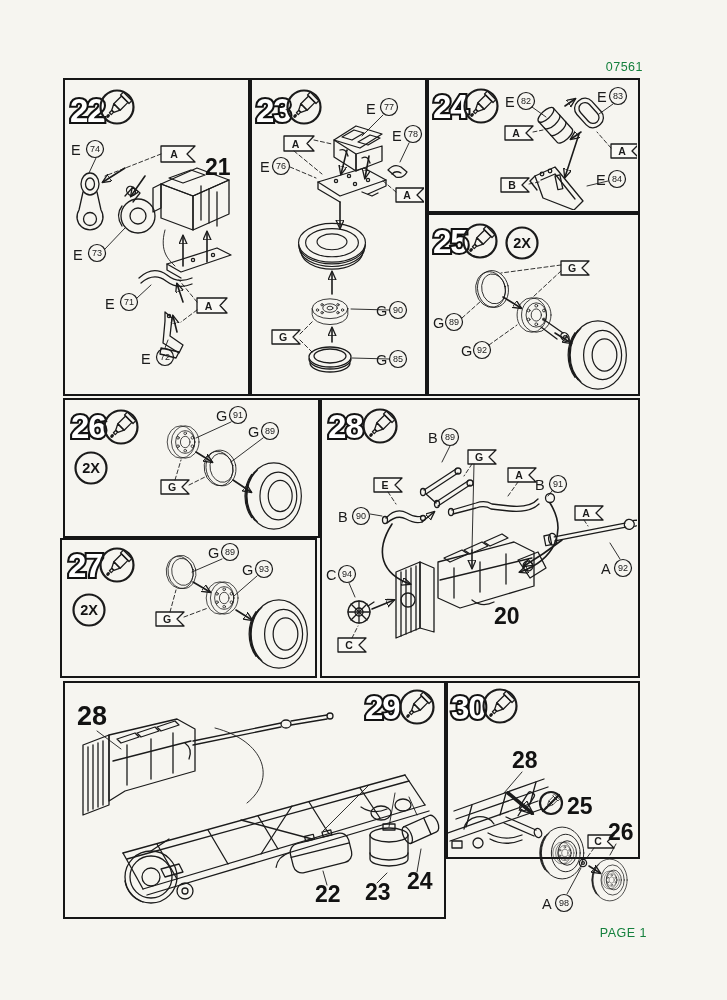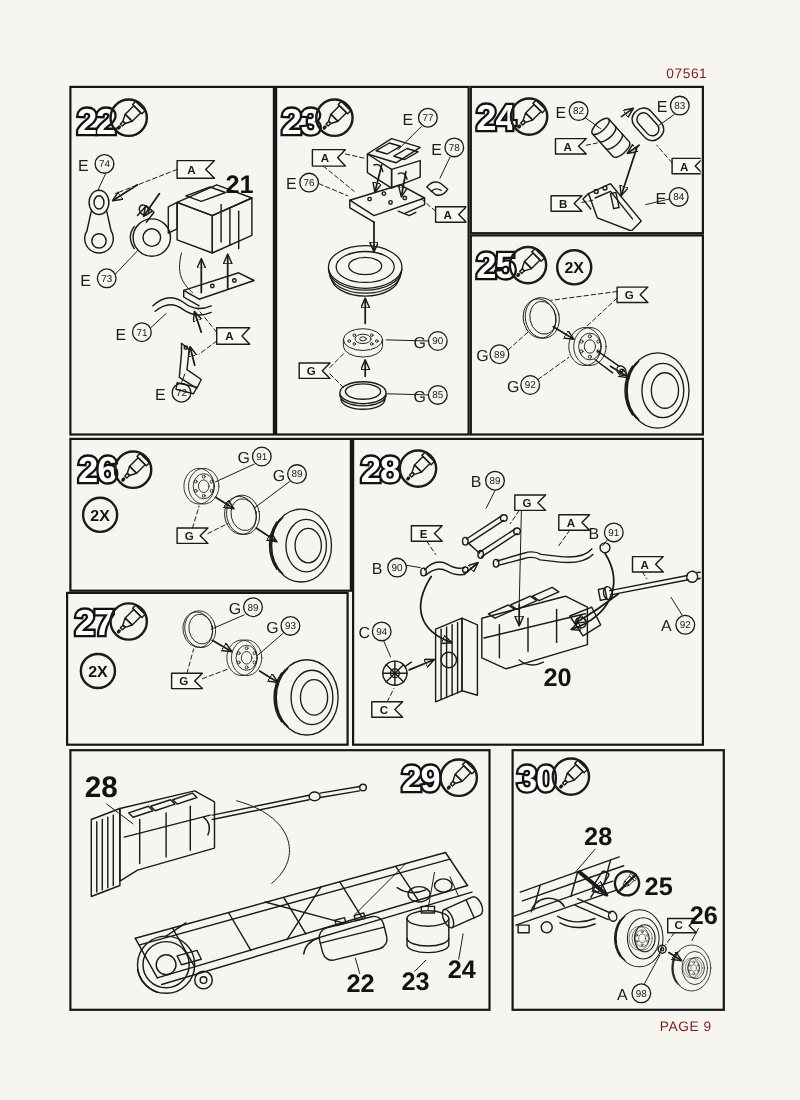--- a/index.html
+++ b/index.html
@@ -1,18 +1,18 @@
 <!DOCTYPE html>
 <html><head>
 <meta charset="utf-8">
 <style>
   html,body{margin:0;padding:0;background:#e8e6e0;}
   .page{position:relative;width:727px;height:1000px;background:#f6f5f0;
         font-family:"Liberation Sans",sans-serif;color:#1b1b1b;overflow:hidden;}
-  .corner-text{position:absolute;font-size:12.5px;letter-spacing:.5px;color:#7f1d1d;}
+  .corner-text{position:absolute;font-size:12.5px;letter-spacing:.5px;color:#15803d;}
   #kitno{top:60px;right:84px;}
   #pageno{top:926px;right:80px;}
   .panel{position:absolute;border:2.5px solid #161616;box-sizing:border-box;background:transparent;}
   svg.art{display:block;}
   .art line,.art path,.art polyline,.art polygon,.art circle,.art ellipse,.art rect{
     fill:none;stroke:#1b1b1b;stroke-width:1.3;stroke-linecap:round;stroke-linejoin:round;}
   .art text{fill:#1b1b1b;stroke:none;font-family:"Liberation Sans",sans-serif;}
   .art .fillblk{fill:#1b1b1b;stroke:none;}
   .art .outline-num{fill:#fff;stroke:#121212;stroke-width:4.2px;paint-order:stroke;
     font-weight:bold;font-size:33px;letter-spacing:-1px;}
@@ -28,21 +28,21 @@
   .art .dash{stroke-dasharray:4 2.6;stroke-width:.9;}
   .art .arrow{stroke-width:1.6;marker-end:url(#ah);}
   .art .thick{stroke-width:3.6;marker-end:url(#ahb);}
 </style>
 </head>
 <body>
 
 <div class="page">
 
   <div class="corner-text" id="kitno">07561</div>
-  <div class="corner-text" id="pageno">PAGE 9</div>
+  <div class="corner-text" id="pageno">PAGE 1</div>
 
   <svg width="0" height="0" style="position:absolute" class="art" aria-hidden="true">
     <defs>
       <marker id="ah" markerWidth="10" markerHeight="9" refX="8" refY="4" orient="auto" markerUnits="userSpaceOnUse">
         <path d="M0,0 L9,4 L0,8 Z" fill="#1b1b1b" stroke="none"></path>
       </marker>
       <marker id="ahb" markerWidth="16" markerHeight="14" refX="12" refY="6" orient="auto" markerUnits="userSpaceOnUse">
         <path d="M0,0 L14,6 L0,12 Z" fill="#1b1b1b" stroke="none"></path>
       </marker>
       <g id="glueicon">
@@ -660,21 +660,21 @@
       <line class="lead" x1="352" y1="132" x2="344" y2="114"></line>
       <text class="bold-num" x="250" y="219">22</text>
       <text class="bold-num" x="300" y="217">23</text>
       <text class="bold-num" x="342" y="206">24</text>
       <line class="lead" x1="262" y1="202" x2="258" y2="188"></line>
       <line class="lead" x1="312" y1="200" x2="322" y2="190"></line>
       <line class="lead" x1="352" y1="189" x2="356" y2="166"></line>
     </svg>
   </div>
 
-  <div class="panel" style="left:465px;top:681px;width:194px;height:238px">
+  <div class="panel" style="left:446px;top:681px;width:194px;height:178px">
     <svg class="art" width="189" height="233" viewBox="0 0 189 233">
       <text class="outline-num" x="3" y="36">30</text>
       <use href="#glueicon" transform="translate(52,23)"></use>
       <text class="bold-num" x="64" y="85">28</text>
       <line class="lead" x1="74" y1="89" x2="56" y2="110"></line>
       <g>
         <path d="M6,128 L96,96 M8,136 L100,104"></path>
         <path d="M0,150 L90,118 M2,158 L94,126"></path>
         <line x1="24" y1="122" x2="18" y2="144"></line>
         <line x1="58" y1="110" x2="52" y2="132"></line>

